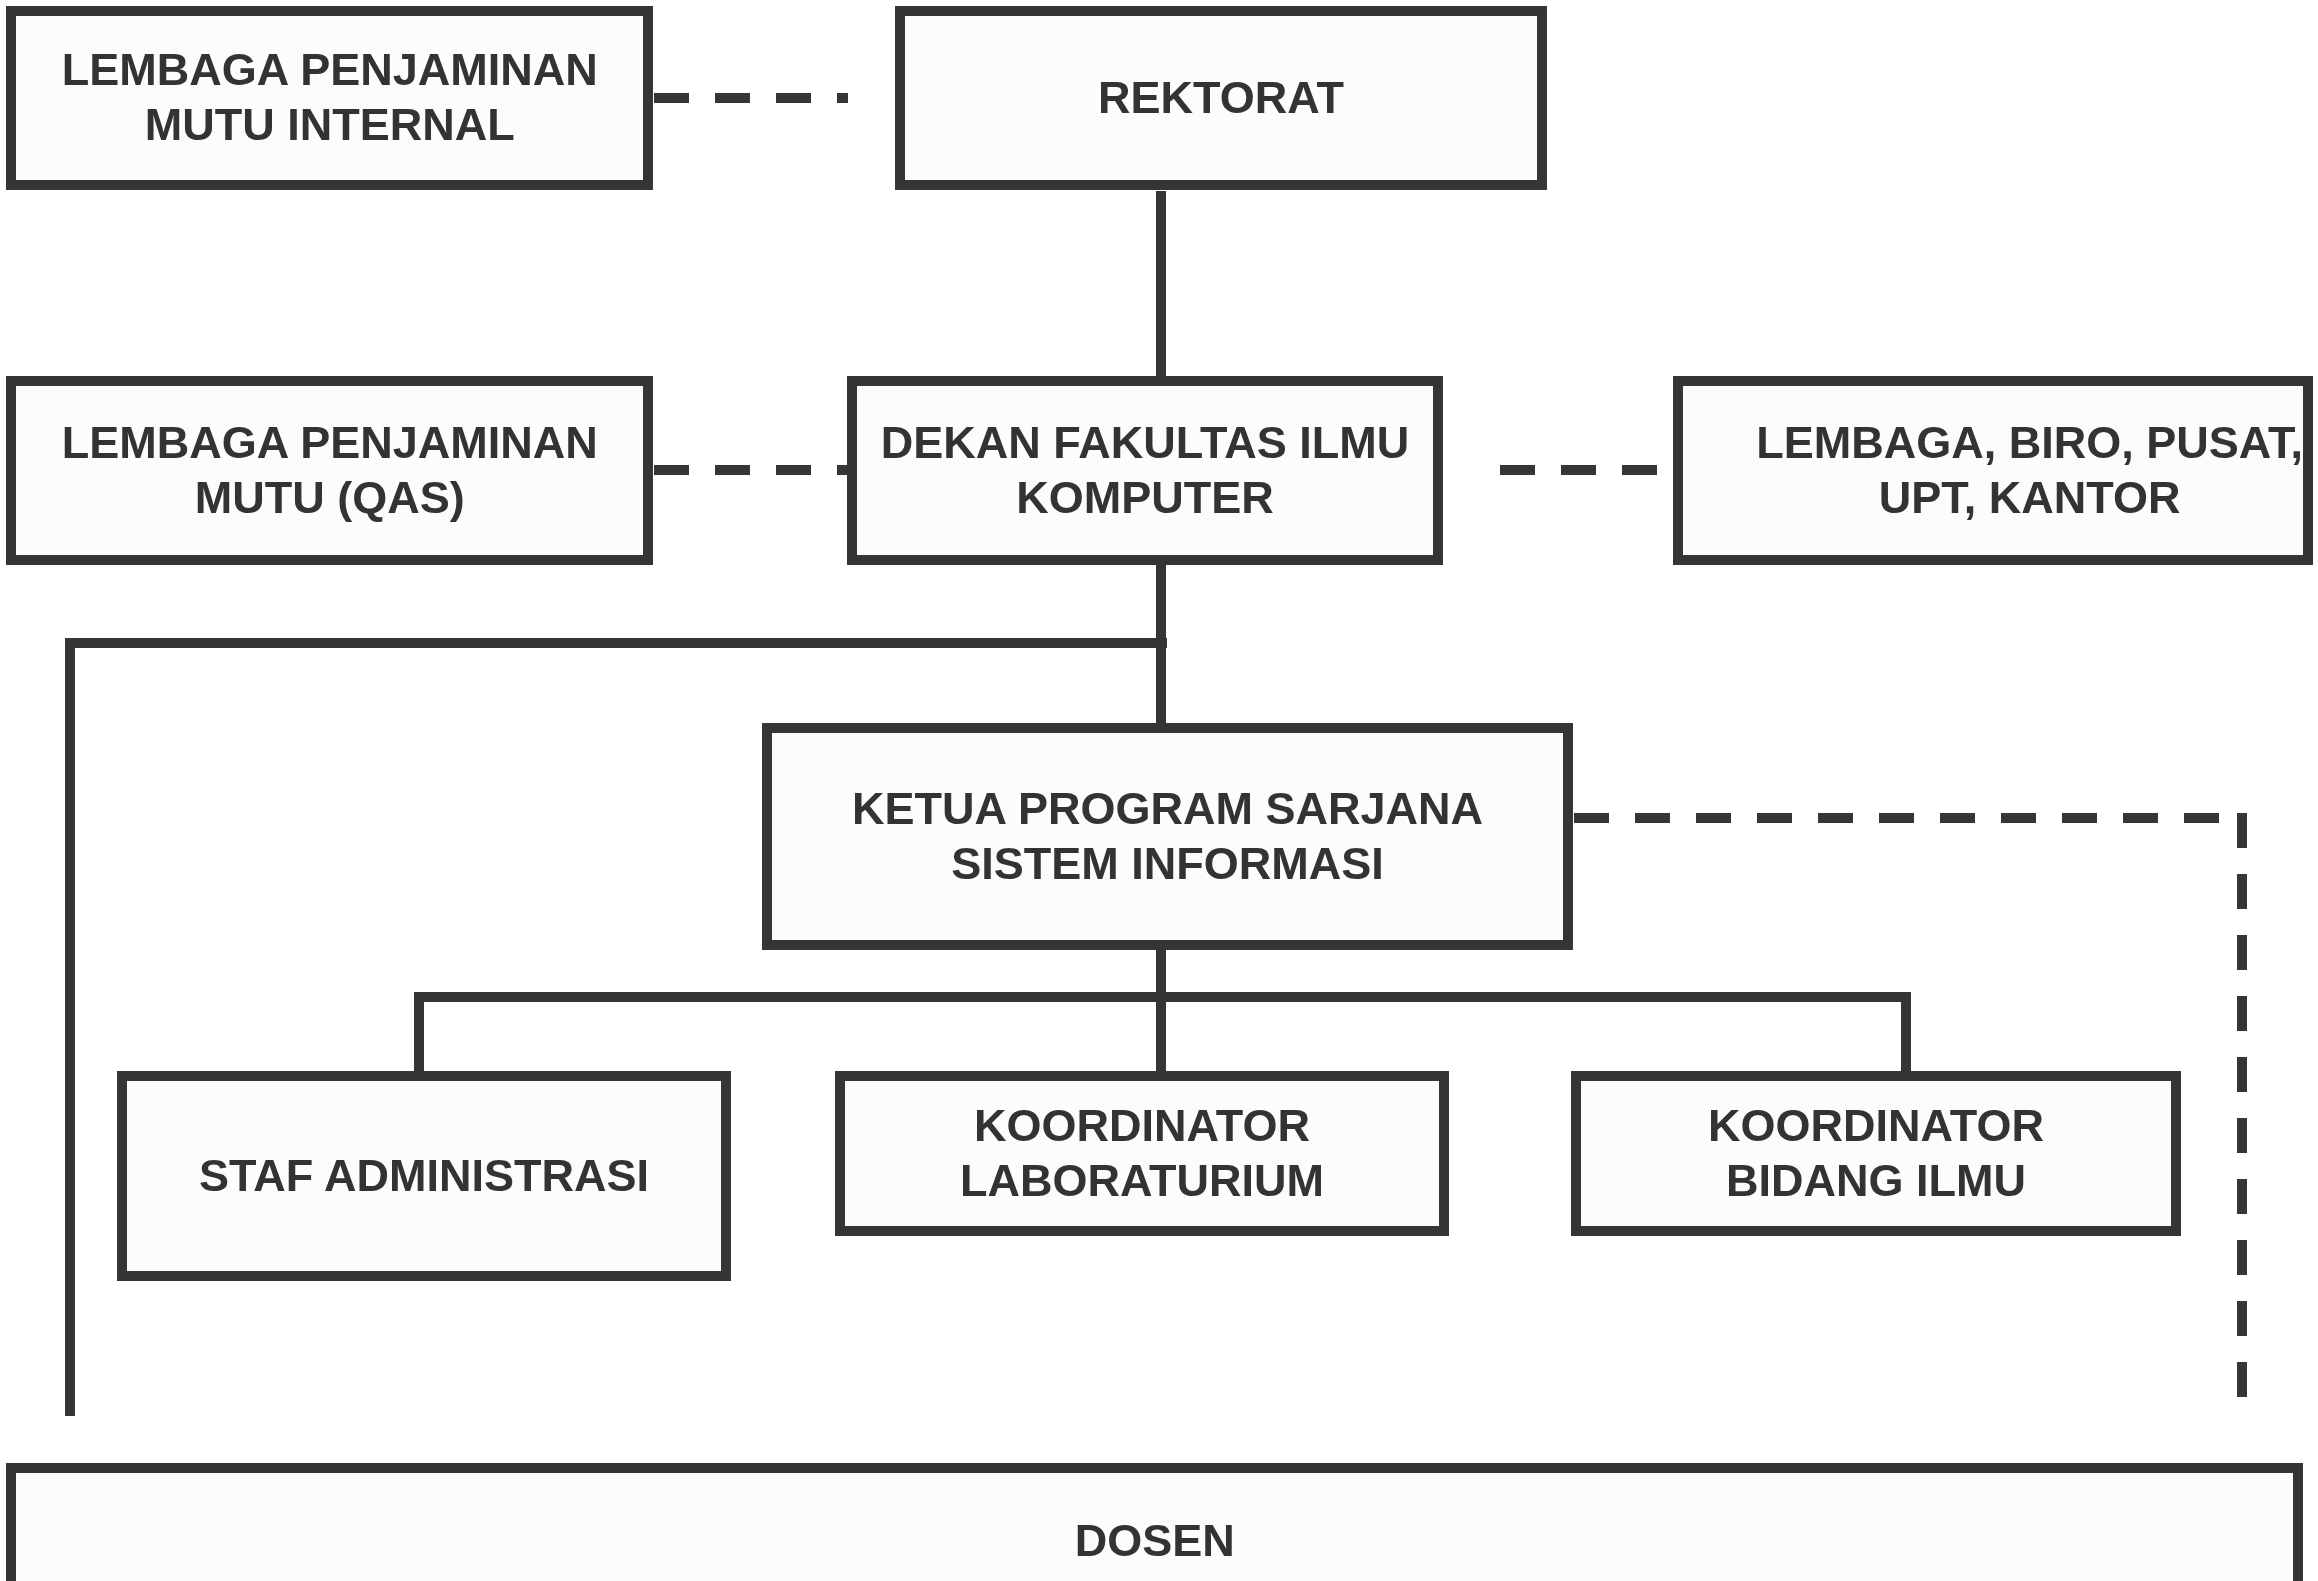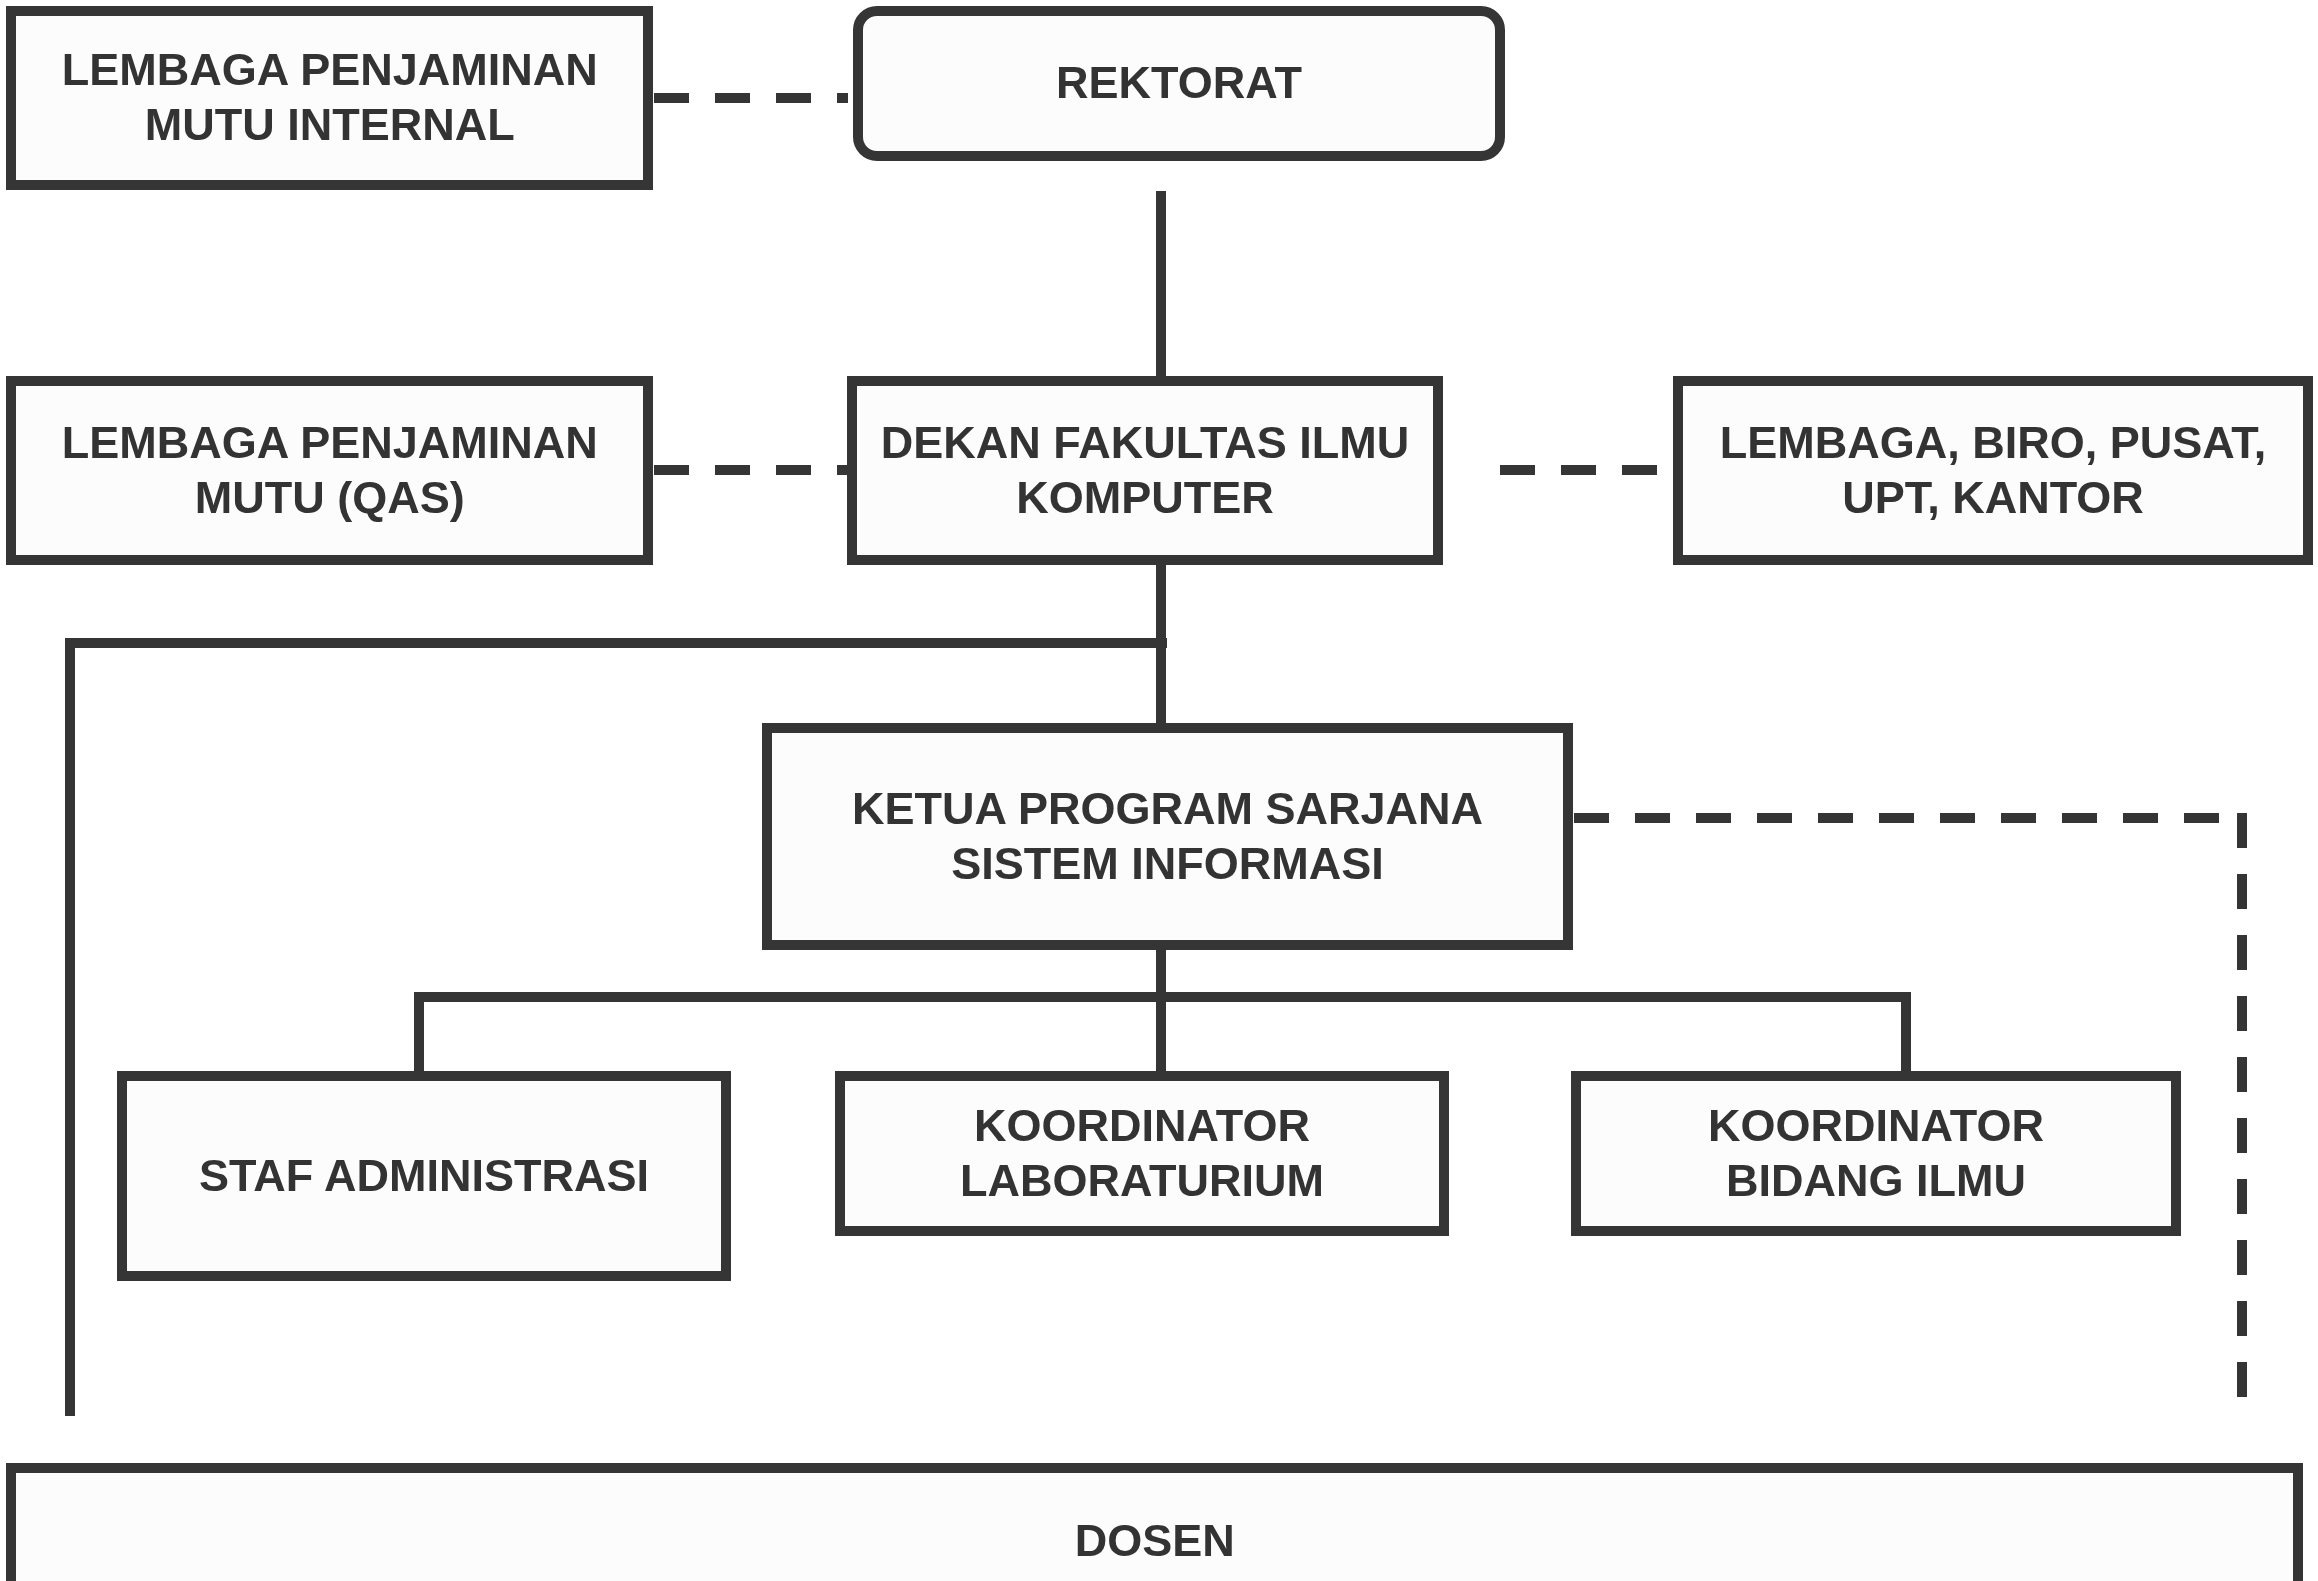--- a/index.html
+++ b/index.html
@@ -31,24 +31,24 @@
     color: #333333;
     font-weight: bold;
     font-size: 45px;
     line-height: 1.22;
     text-align: center;
     white-space: pre-line;
     letter-spacing: 0px;
   }
 
   #n-lpmi          { left: 6.3px;    top: 6.3px;    width: 647px;  height: 184px; }
-  #n-rektorat      { left: 853px; top: 6.3px;    width: 652px;  height: 155px; border-radius: 24px; }
+  #n-rektorat      { left: 895px; top: 6.3px;    width: 652px;  height: 184px; }
   #n-lpm-qas       { left: 6.3px;    top: 376px;  width: 647px;  height: 189px; }
   #n-dekan         { left: 847px; top: 376px;  width: 596px;  height: 189px; }
-  #n-lembaga-biro  { left: 1673px; top: 376px;  width: 640px;  height: 189px; }
+  #n-lembaga-biro  { left: 1673px; top: 376px;  width: 640px;  height: 189px; justify-content: flex-end; }
   #n-ketua         { left: 762px;  top: 723px;  width: 811px; height: 227px; }
   #n-staf          { left: 117px;  top: 1071px; width: 614px;  height: 210px; }
   #n-koord-lab     { left: 835px; top: 1071px; width: 614px;  height: 165px; }
   #n-koord-bidang  { left: 1571px; top: 1071px; width: 610px;  height: 165px; }
   #n-dosen         { left: 6.3px;    top: 1463px; width: 2297px; height: 156px; }
 
   
   .line {
     position: absolute;
     background: #353535;

